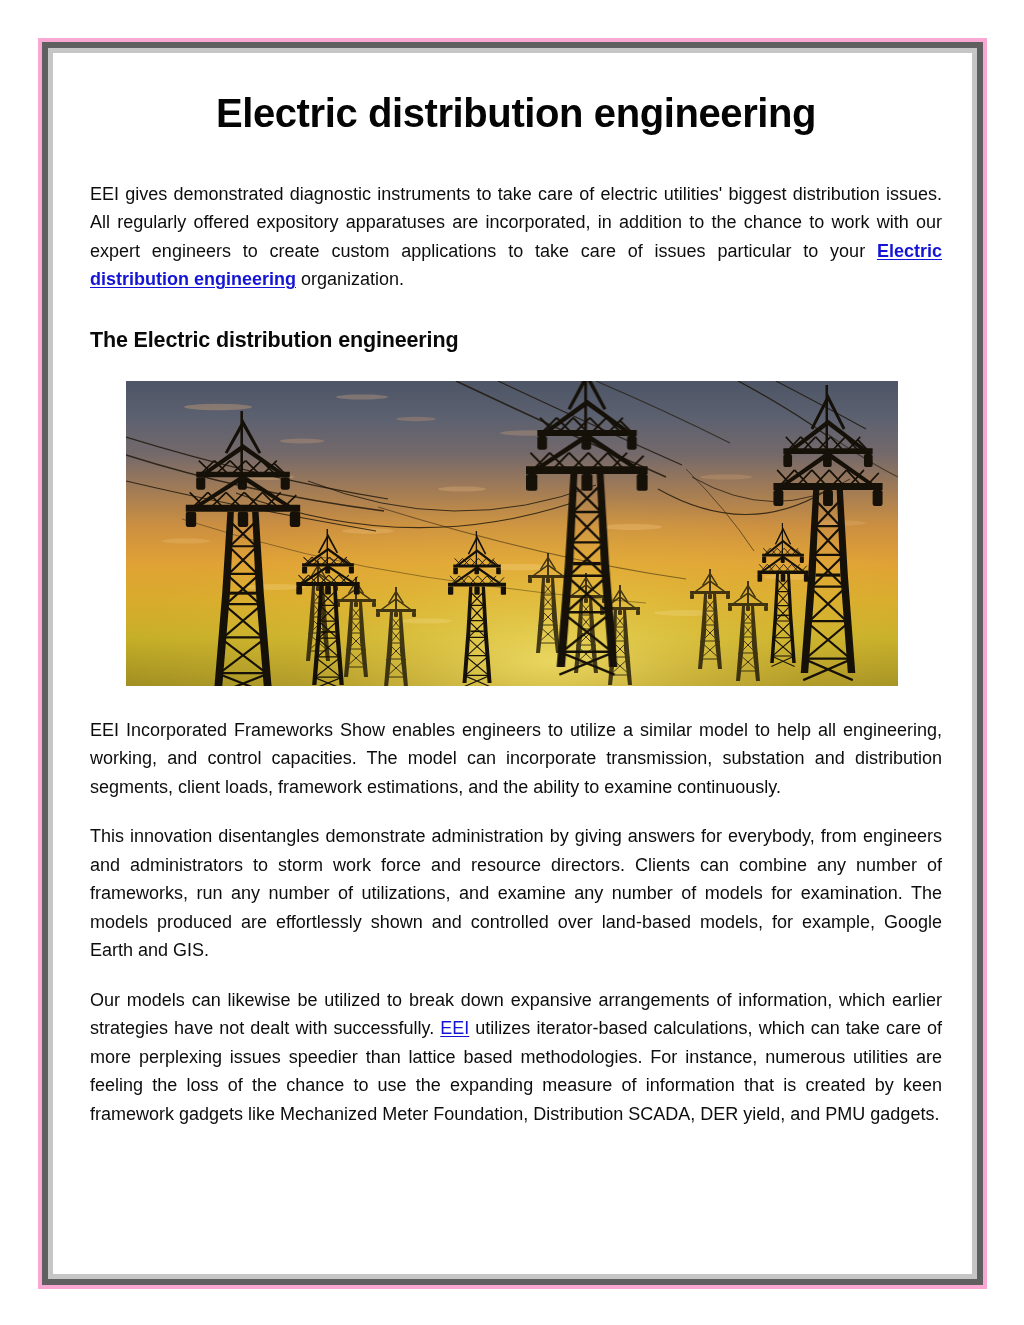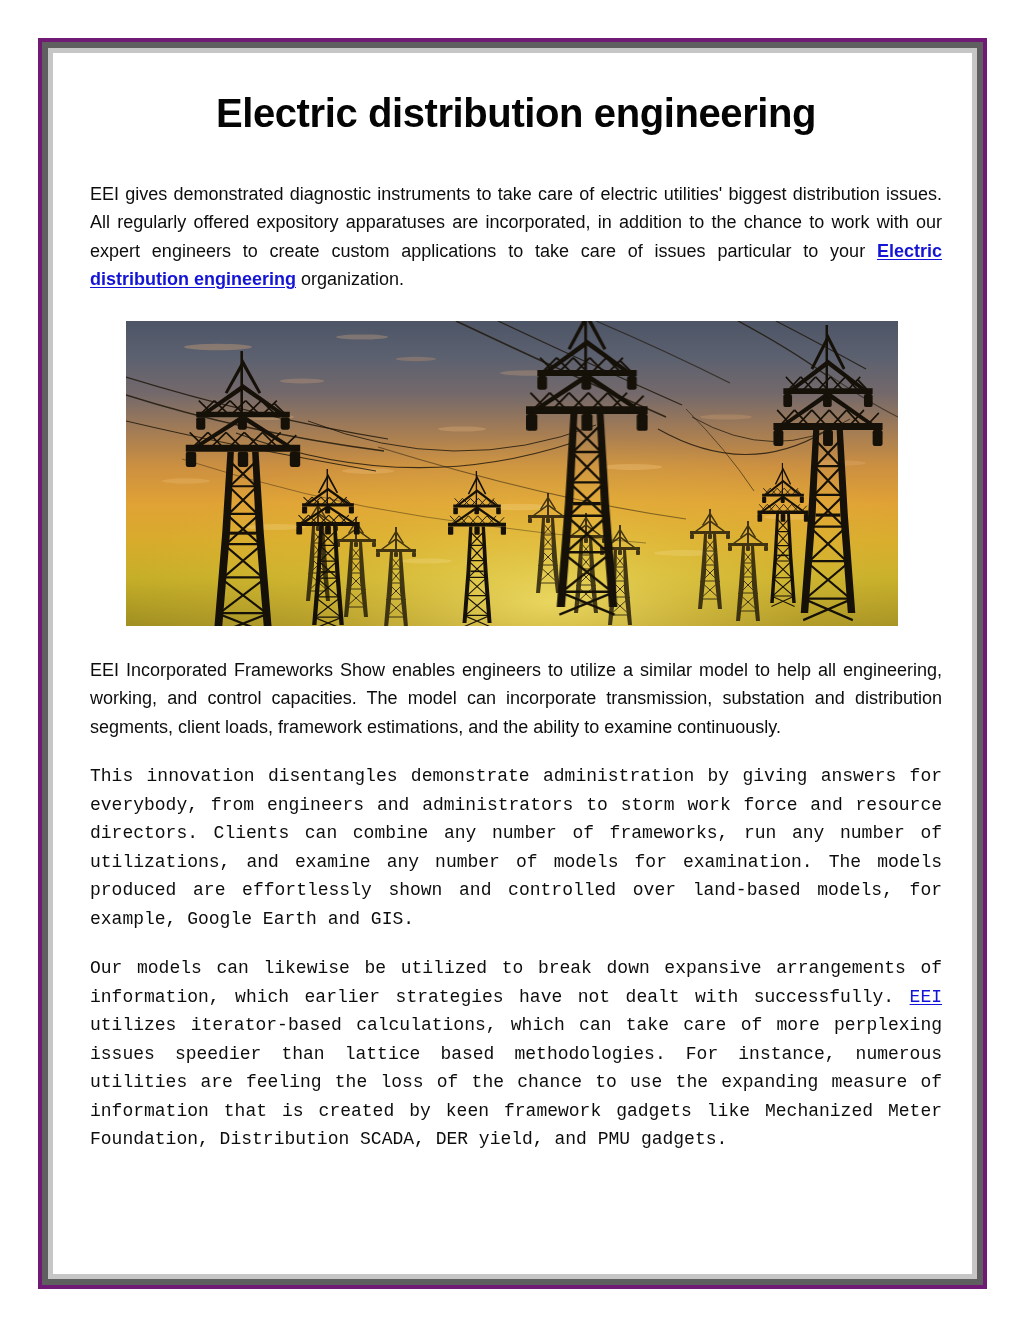--- a/index.html
+++ b/index.html
@@ -17,21 +17,21 @@
 
   
   #page {
     position: absolute;
     left: 38px;
     top: 38px;
     width: 949px;
     height: 1251px;
     box-sizing: border-box;
     background: #ffffff;
-    border: 4px solid #701a75;
+    border: 4px solid #f9a8d4;
   }
   #frame-mid {
     position: absolute;
     inset: 0;
     box-sizing: border-box;
     border: 6px solid #5f5f5f;
   }
   #frame-inner {
     position: absolute;
     inset: 0;
@@ -65,21 +65,21 @@
   .para {
     margin: 0;
     padding: 0;
     font-size: 18px;
     line-height: 28.5px;
     color: #0d0d0d;
     text-align: justify;
     text-justify: inter-word;
     font-family: "Liberation Sans", sans-serif;
   }
-  .para + .para { margin-top: 21px; font-family: Liberation Mono, monospace; }
+  .para + .para { margin-top: 21px; }
 
   #p-intro { margin-top: 44px; }
 
   .sec-heading {
     margin: 0;
     padding: 0;
     font-size: 21.5px;
     font-weight: bold;
     color: #0a0a0a;
     line-height: 1.2;
@@ -134,20 +134,21 @@
 <div id="page">
   <div id="frame-mid">
     <div id="frame-inner">
 
       <div id="content">
 
         <h1 class="doc-title">Electric distribution engineering</h1>
 
         <p class="para" id="p-intro"><span>EEI gives demonstrated diagnostic instruments to take care of electric utilities' biggest distribution issues. All regularly offered expository apparatuses are incorporated, in addition to the chance to work with our expert engineers to create custom applications to take care of issues particular to your </span><a class="doclink strong" href="#">Electric distribution engineering</a><span> organization.</span></p>
 
+        <h2 class="sec-heading" id="h-section">The Electric distribution engineering</h2>
 
         <div id="figure-wrap">
           <div id="photo">
             <svg viewBox="0 0 772 305" preserveAspectRatio="none">
               <defs>
                 <linearGradient id="skyGrad" x1="0" y1="0" x2="0" y2="1">
                   <stop offset="0%" stop-color="#4d5566"></stop>
                   <stop offset="12%" stop-color="#5c6170"></stop>
                   <stop offset="24%" stop-color="#74696b"></stop>
                   <stop offset="36%" stop-color="#a37c55"></stop>

